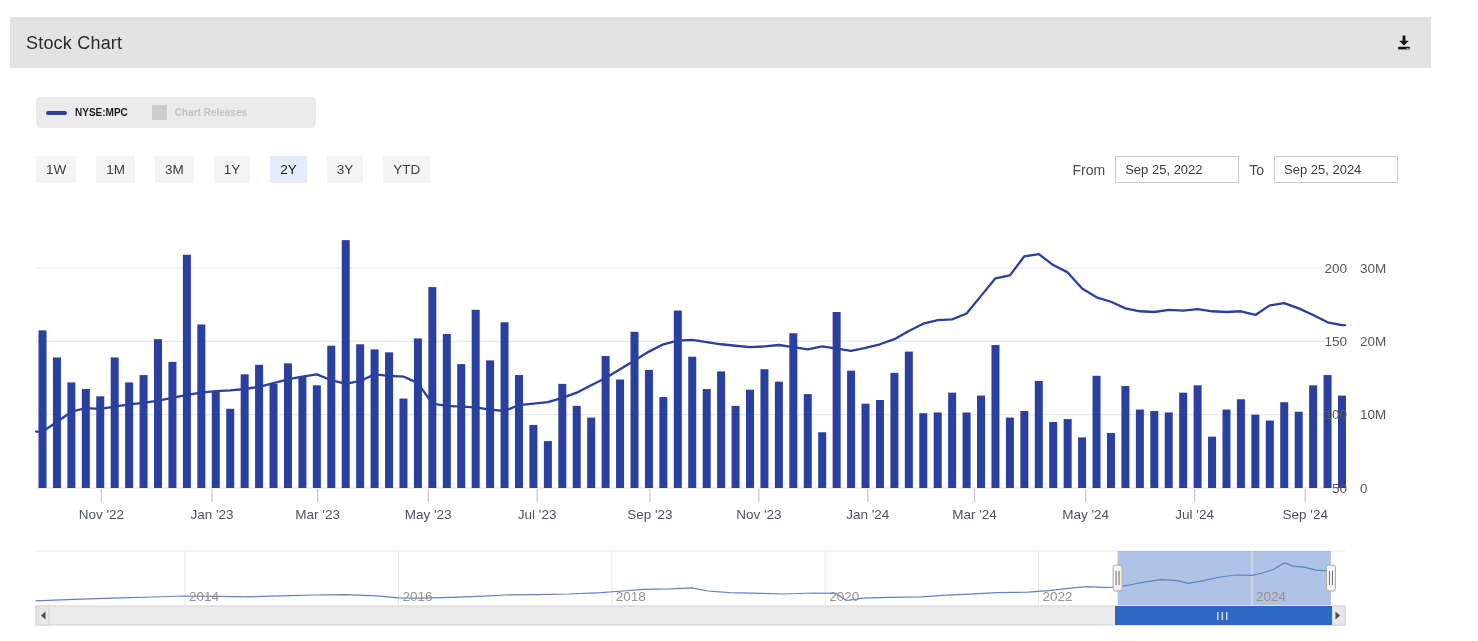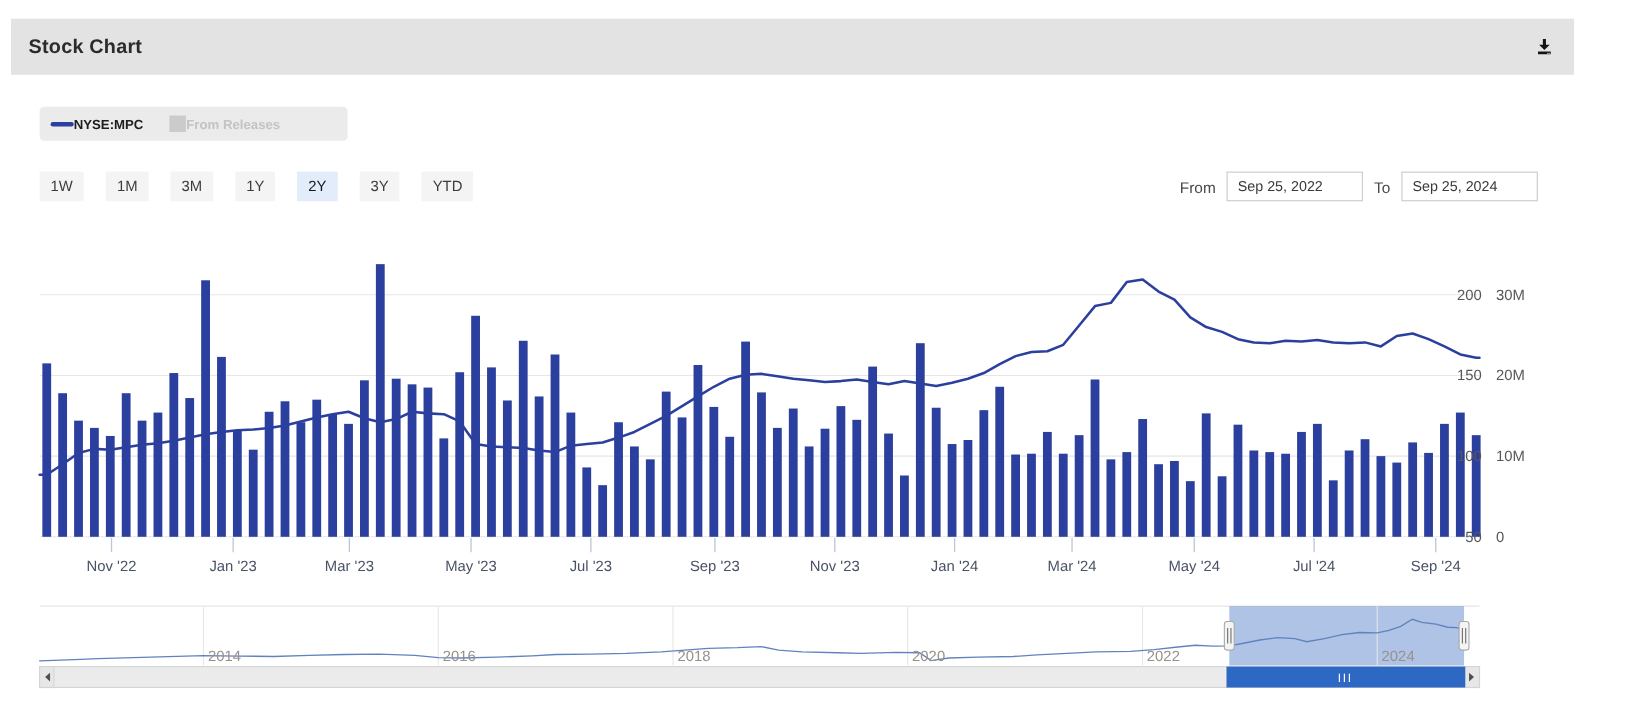--- a/index.html
+++ b/index.html
@@ -1,28 +1,28 @@
 <!DOCTYPE html>
 <html><head>
 <meta charset="utf-8">
 <style>
   html,body{margin:0;padding:0;background:#fff;}
   .page{position:relative;width:1478px;height:641px;background:#fff;
         font-family:"Liberation Sans",sans-serif;overflow:hidden;}
   .header-band{position:absolute;left:10px;top:17px;width:1421px;height:51px;background:#e3e3e3;}
   .page-title{position:absolute;left:16px;top:50%;transform:translateY(-50%);
-        font-size:18px;font-weight:bold;color:#2b2b2b;letter-spacing:.2px;}
+        font-size:18px;font-weight:normal;color:#2b2b2b;letter-spacing:.2px;}
   .download-btn{position:absolute;right:16px;top:50%;transform:translateY(-50%);
         background:none;border:none;cursor:pointer;padding:2px;line-height:0;}
   .legend{position:absolute;left:36px;top:97px;width:280px;height:31px;background:#ebebeb;
         border-radius:4px;display:flex;align-items:center;}
   .legend-item{display:flex;align-items:center;cursor:pointer;}
   .legend-dash{width:21px;height:4px;border-radius:2px;margin-left:10px;}
   .legend-square{width:15px;height:15px;margin-left:24px;}
-  .legend-label{font-size:12px;font-weight:bold;color:#1d1d1f;}
+  .legend-label{margin-left:8px;font-size:10px;font-weight:bold;color:#1d1d1f;}
   .legend-label.disabled{color:#c3c3c3;}
   .range-row{position:absolute;left:36px;top:156px;display:flex;gap:20px;}
   .rbtn{height:27px;padding:0 10px;font-size:13.5px;color:#3c3c3c;background:#f4f4f4;
         border:none;cursor:pointer;font-family:inherit;}
   .rbtn.selected{background:#e3ecfa;color:#15181e;font-weight:normal;}
   .date-row{position:absolute;top:156px;right:80px;height:27px;display:flex;align-items:center;gap:10px;}
   .date-label{font-size:14px;color:#4a4a4a;}
   .date-input{width:104px;height:25px;border:1px solid #c9c9c9;background:#fff;color:#3a3a3a;
         font-size:13px;padding:0 9px;font-family:inherit;}
   .chart-svg{position:absolute;left:0;top:0;}
@@ -45,21 +45,21 @@
     </button>
   </div>
 
   <div class="legend">
     <div class="legend-item">
       <span class="legend-dash" style="background: rgb(43, 63, 158);"></span>
       <span class="legend-label">NYSE:MPC</span>
     </div>
     <div class="legend-item">
       <span class="legend-square" style="background: rgb(203, 203, 203);"></span>
-      <span class="legend-label disabled">From Releases</span>
+      <span class="legend-label disabled">Chart Releases</span>
     </div>
   </div>
 
   <div class="range-row">
       <button class="rbtn">1W</button>
       <button class="rbtn">1M</button>
       <button class="rbtn">3M</button>
       <button class="rbtn">1Y</button>
       <button class="rbtn selected">2Y</button>
       <button class="rbtn">3Y</button>

